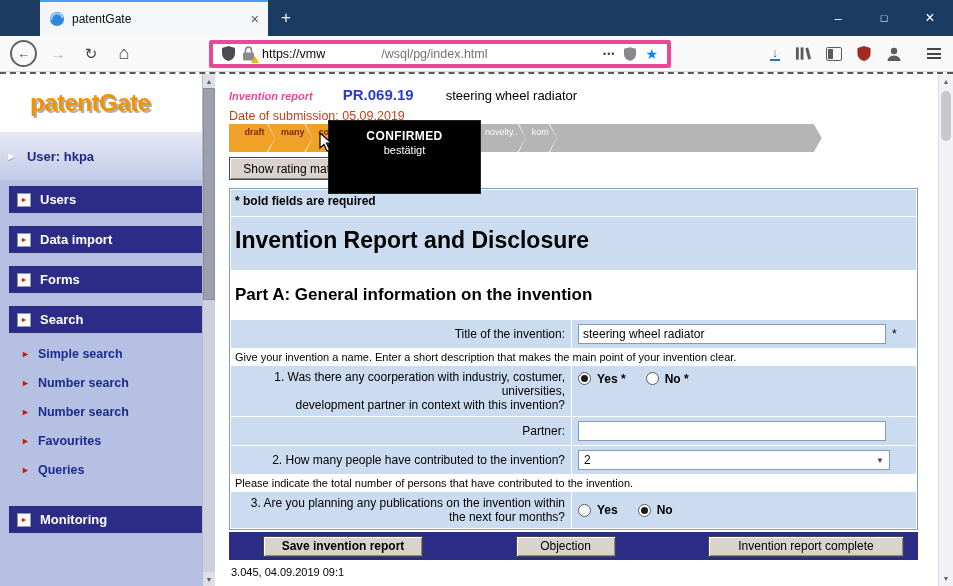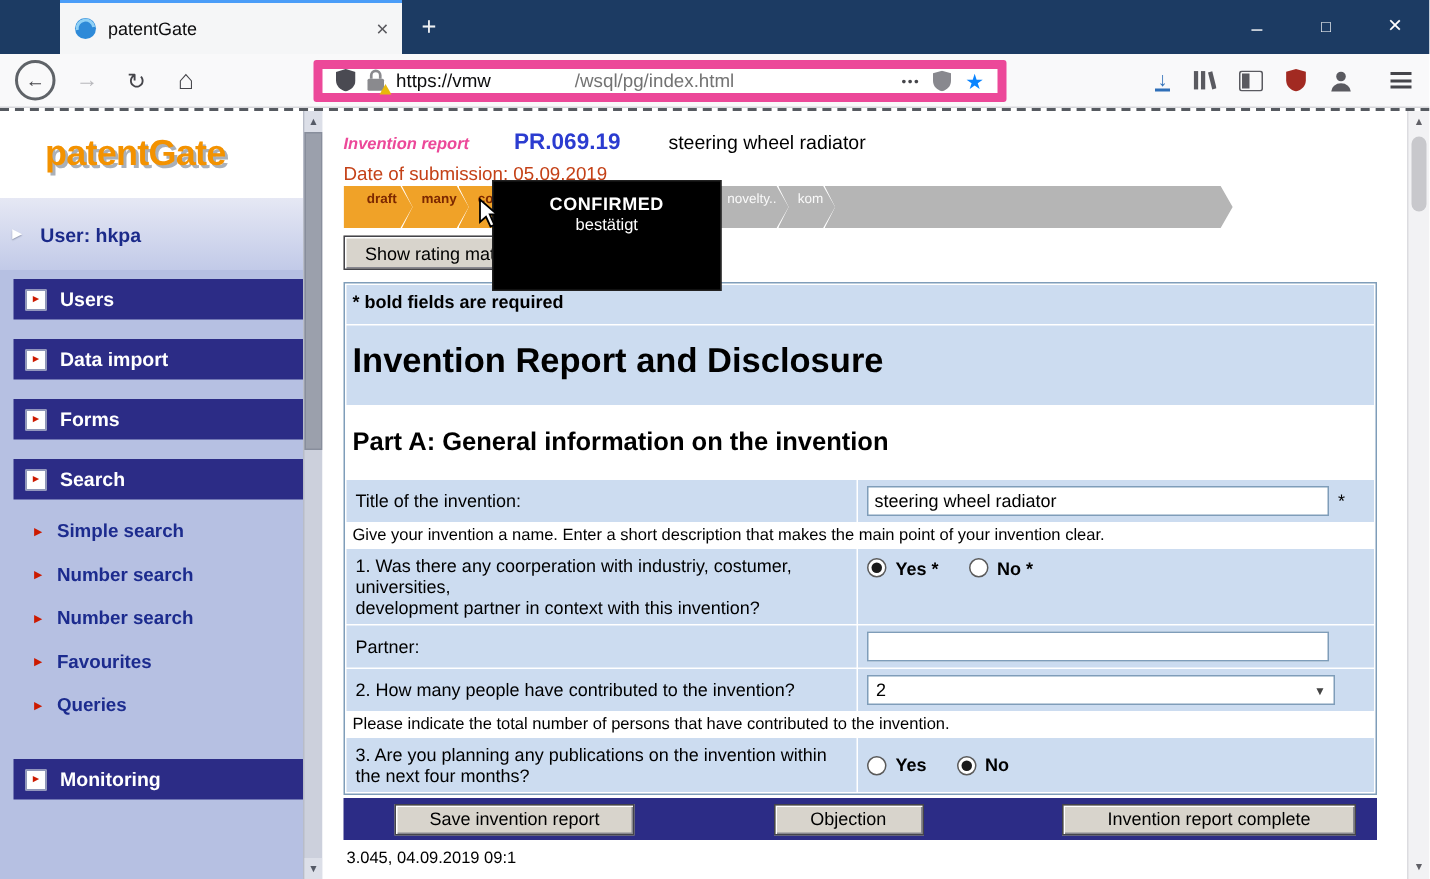--- a/index.html
+++ b/index.html
@@ -20,21 +20,21 @@
   .winbtn.close { font-size:16px; }
 
   
   .navbar { height:36px; background:#f9f9fa; border-bottom:1px solid #d7d7db;
             display:flex; align-items:center; padding:0 10px; gap:9px; }
   .navbtn { width:24px; height:24px; display:flex; align-items:center; justify-content:center;
             font-size:15px; color:#45454a; }
   .navbtn.back { width:27px; height:27px; border:2px solid #5f6368; border-radius:50%; font-size:13px; }
   .navbtn.fwd { color:#b8b8bc; }
   .navbtn.home { font-size:18px; }
-  .urlbar { width:462px; height:28px; margin-left:64px; background:#fff; border:6px solid #ec4899;
+  .urlbar { width:462px; height:28px; margin-left:64px; background:#fff; border:4px solid #ec4899;
             border-radius:2px; display:flex; align-items:center; gap:7px; padding:0 9px; }
   .url-host { font-size:12.5px; color:#0c0c0d; }
   .url-redacted { width:42px; }
   .url-path { font-size:12.5px; color:#737373; }
   .url-right { margin-left:auto; display:flex; align-items:center; gap:9px; }
   .dots { font-size:9px; letter-spacing:1px; color:#45454a; }
   .star { color:#0a84ff; font-size:14px; }
   .lockwrap { position:relative; display:flex; }
   .lockwrap .warn { position:absolute; right:-4px; bottom:-2px; width:0; height:0;
                     border-left:4px solid transparent; border-right:4px solid transparent;
@@ -99,21 +99,21 @@
 
   .btn { font-family:inherit; font-size:12px; color:#000; background:#d8d4cc; border:1px solid #44444a;
          box-shadow:inset 1px 1px 0 #ffffff, inset -1px -1px 0 #87878f; padding:3px 14px; }
   .show-rating { margin-top:10px; width:128px; height:23px; padding:0; }
 
   .ftable { margin-top:8px; width:689px; border:1px solid #7f9db9; background:#fff;
             display:flex; flex-direction:column; gap:1px; padding:1px; }
   .frow { display:flex; gap:1px; }
   .fcell { background:#ccdcf0; padding:4px 6px; font-size:12px; color:#000; }
   .fcell.full { flex:1; }
-  .fcell.lab { width:340px; display:flex; flex-direction:column; justify-content:center; }
+  .fcell.lab { width:340px; display:flex; flex-direction:column; justify-content:center;text-align:right; }
   .fcell.fld { flex:1; display:flex; align-items:center; gap:6px; }
   .frow.white .fcell { background:#fff; }
   .r-heading { padding:10px 8px 16px 4px; }
   .r-heading h1 { font-size:23px; font-weight:bold; color:#000; }
   .r-note { padding:4px 4px 8px 4px; font-weight:bold; }
   .r-parta { padding:14px 4px; font-size:17px; font-weight:bold; }
   .help { font-size:11px; padding:2px 4px; }
   .tinput { width:308px; height:20px; border:1px solid #7f9db9; background:#fff; font-size:12px;
             padding:0 4px; font-family:inherit; }
   .star-req { font-size:12px; }
@@ -123,21 +123,21 @@
            background:#1a1a1a; margin:2px auto; }
   .radio-label { font-weight:bold; margin-right:14px; }
   .selectbox { width:312px; height:20px; border:1px solid #7f9db9; background:#fff; display:flex;
                align-items:center; justify-content:space-between; padding:0 5px; font-size:12px; }
   .selectbox .sel-arrow { font-size:8px; color:#444; }
   .fcell.top { align-items:flex-start; padding-top:6px; }
 
   .footerbar { margin-top:2px; width:689px; height:28px; background:#2c2c86; display:flex;
                align-items:center; justify-content:space-between; padding:0 14px 0 34px; }
   .footerbar .btn { height:21px; padding:0 10px; font-size:12px; }
-  .fb-save { width:160px; } .fb-obj { width:100px; } .fb-done { width:196px; }
+  .fb-save { width:160px;font-weight:bold; } .fb-obj { width:100px; } .fb-done { width:196px; }
   .statusline { margin:6px 0 0 2px; font-size:11px; color:#000; }
 
   
   .vscroll { width:15px; background:#f2f2f4; border-left:1px solid #dcdce0; display:flex;
              flex-direction:column; align-items:stretch; }
   .vscroll .sbtn { height:15px; display:flex; align-items:center; justify-content:center;
                    font-size:7px; color:#606066; }
   .vscroll .thumb { height:50px; margin:2px 2px 0 2px; background:#c8c8cc; border-radius:6px; }
   .vscroll .track { flex:1; }
 

